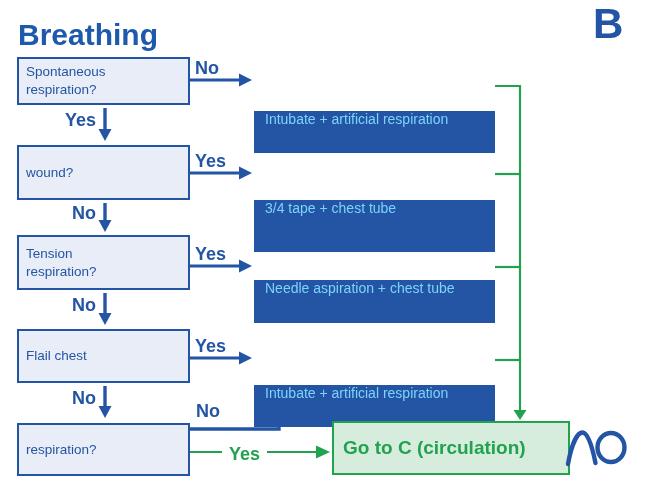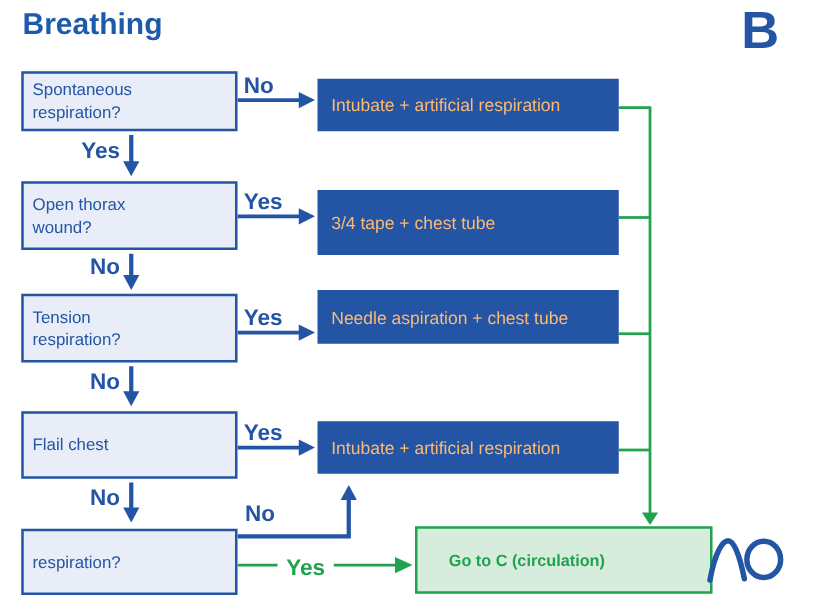--- a/index.html
+++ b/index.html
@@ -8,53 +8,53 @@
     --light_blue_fill:#e9edf8;
     --green:#21a24e;
     --light_green_fill:#d6ecdc;
   }
   html,body{margin:0;padding:0;background:#fff;}
   .canvas{
     position:relative;width:665px;height:493px;background:#ffffff;
     font-family:"Liberation Sans", sans-serif;overflow:hidden;
   }
   .title{
-    position:absolute;left:18px;top:6px;
-    font-size:24px;font-weight:600;letter-spacing:0px;
+    position:absolute;left:18px;top:18px;
+    font-size:30px;font-weight:600;letter-spacing:0px;
     color:var(--blue_title,#1e5aab);
   }
   .b-letter{
     position:absolute;left:593px;top:0px;
     font-size:42px;font-weight:bold;
     color:var(--blue,#2355a4);
   }
   .arrows{position:absolute;left:0;top:0;}
   .qbox{
     position:absolute;left:17px;width:173px;box-sizing:border-box;
     background:var(--light_blue_fill,#e9edf8);
     border:2px solid var(--blue,#2355a4);
     display:flex;flex-direction:column;justify-content:center;
     padding-left:7px;
     color:var(--blue,#2355a4);
     font-size:13.5px;line-height:1.3;font-weight:500;
   }
   .abox{
     position:absolute;left:254px;width:241px;box-sizing:border-box;
     background:var(--blue,#2355a4);
-    display:flex;align-items:center;
+    display:flex;
     padding-left:11px;
-    color:#fdba74;font-size:14px;
+    color:#7dd3fc;font-size:14px;margin-top:48px;
   }
   .fbox{
     position:absolute;left:332px;top:421px;width:238px;height:54px;box-sizing:border-box;
     background:var(--light_green_fill,#d6ecdc);
     border:2px solid var(--green,#21a24e);
     display:flex;align-items:center;
-    padding-left:25px;
-    color:var(--green,#21a24e);font-size:13px;font-weight:bold;
+    padding-left:9px;
+    color:var(--green,#21a24e);font-size:19px;font-weight:bold;
   }
   .lbl{
     position:absolute;font-size:18px;font-weight:bold;
     color:var(--blue,#2355a4);
   }
   .lbl.right-align{width:40px;text-align:right;}
   .lbl.green{
     color:var(--green,#21a24e);background:#ffffff;padding:0 7px;
   }
   .ao{position:absolute;left:565px;top:429px;}
@@ -120,21 +120,20 @@
       <line x1="190" y1="452" x2="318" y2="452" style="stroke:var(--green,#21a24e)" stroke-width="2.2"></line>
       <polygon points="316,445.5 330,452 316,458.5" style="fill:var(--green,#21a24e)"></polygon>
     </g>
   </svg>
 
   <div class="qbox" style="top:57px;height:48px">
     <span>Spontaneous</span>
     <span>respiration?</span>
   </div>
   <div class="qbox" style="top:145px;height:55px">
-    <span>Open thorax</span>
     <span>wound?</span>
   </div>
   <div class="qbox" style="top:235px;height:55px">
     <span>Tension</span>
     <span>respiration?</span>
   </div>
   <div class="qbox" style="top:329px;height:54px">
     <span>Flail chest</span>
   </div>
   <div class="qbox" style="top:423px;height:53px">

